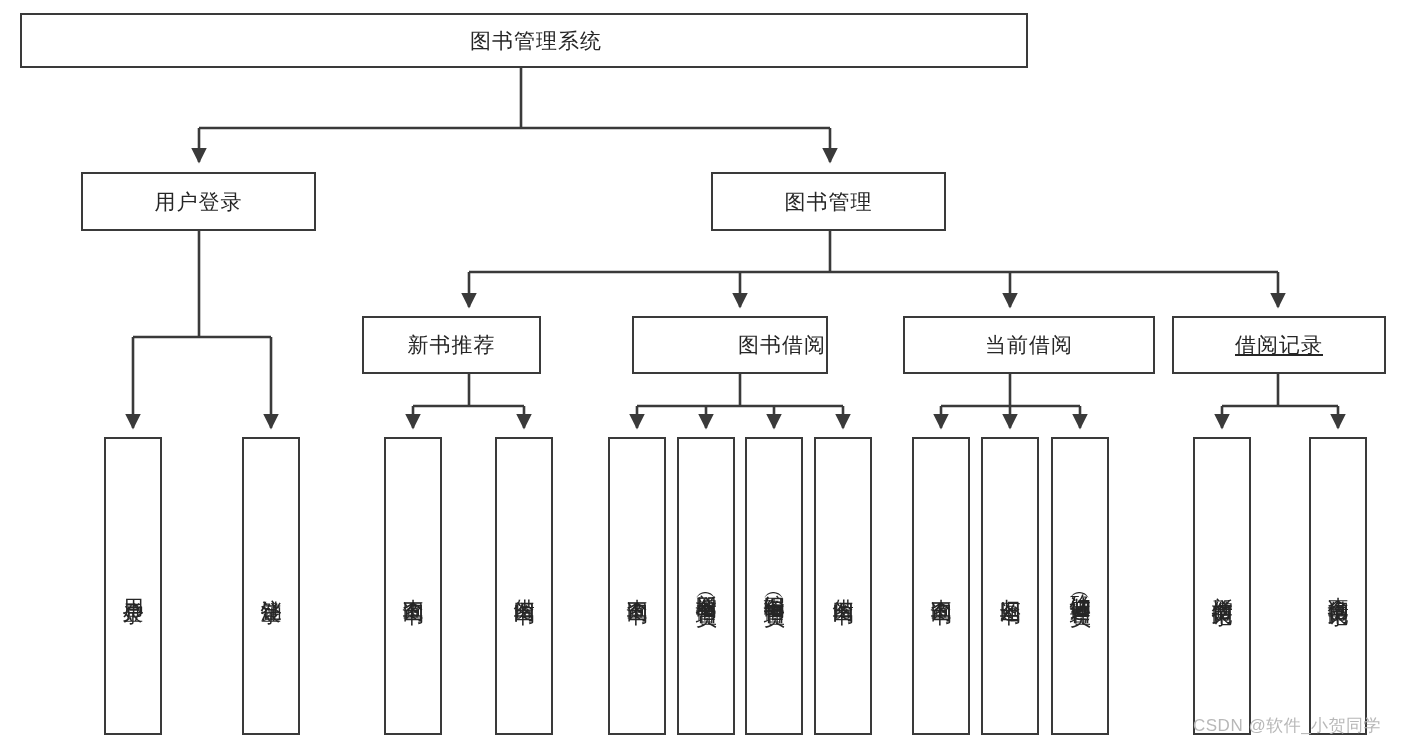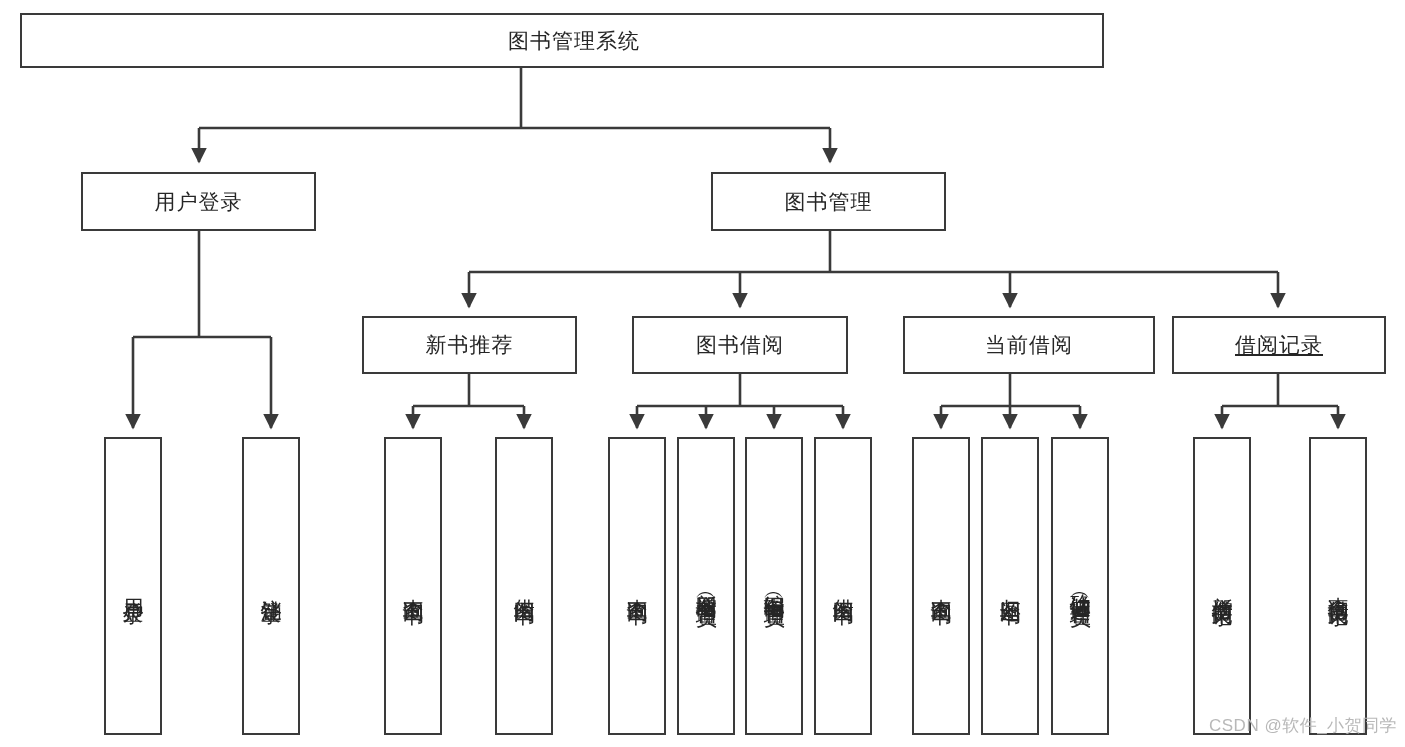--- a/index.html
+++ b/index.html
@@ -116,37 +116,37 @@
       <path d="M 1010 406 L 1010 428" marker-end="url(#arrow)"></path>
       <path d="M 1080 406 L 1080 428" marker-end="url(#arrow)"></path>
 
       <path d="M 1278 374 L 1278 406"></path>
       <path d="M 1222 406 L 1338 406"></path>
       <path d="M 1222 406 L 1222 428" marker-end="url(#arrow)"></path>
       <path d="M 1338 406 L 1338 428" marker-end="url(#arrow)"></path>
     </g>
   </svg>
 
-  <div class="node horizontal" style="left:20px; top:13px; width:1084px; height:55px;padding-left:24px;">
+  <div class="node horizontal" style="left:20px; top:13px; width:1008px; height:55px;padding-left:24px;">
     <span>图书管理系统</span>
   </div>
 
   <div class="node horizontal" style="left:81px; top:172px; width:235px; height:59px;">
     <span>用户登录</span>
   </div>
 
   <div class="node horizontal" style="left:711px; top:172px; width:235px; height:59px;">
     <span>图书管理</span>
   </div>
 
-  <div class="node horizontal" style="left:362px; top:316px; width:215px; height:58px;">
+  <div class="node horizontal" style="left:362px; top:316px; width:179px; height:58px;">
     <span>新书推荐</span>
   </div>
 
-  <div class="node horizontal" style="left:632px; top:316px; width:216px; height:58px;">
+  <div class="node horizontal" style="left:632px; top:316px; width:196px; height:58px;justify-content:flex-end;">
     <span>图书借阅</span>
   </div>
 
   <div class="node horizontal" style="left:903px; top:316px; width:252px; height:58px;">
     <span>当前借阅</span>
   </div>
 
   <div class="node horizontal" style="left:1172px; top:316px; width:214px; height:58px;text-decoration:underline;">
     <span>借阅记录</span>
   </div>
@@ -196,15 +196,15 @@
   </div>
 
   <div class="node vertical" style="left:1193px; top:437px; width:58px; height:298px;">
     <span class="vtext">新增借阅记录</span>
   </div>
 
   <div class="node vertical" style="left:1309px; top:437px; width:58px; height:298px;">
     <span class="vtext">查询借阅记录</span>
   </div>
 
-  <div class="watermark" style="left:1193px; top:714px;margin-left:16px;">CSDN @软件_小贺同学</div>
+  <div class="watermark" style="left:1193px; top:714px;">CSDN @软件_小贺同学</div>
 
 </div>
 
 </body></html>

